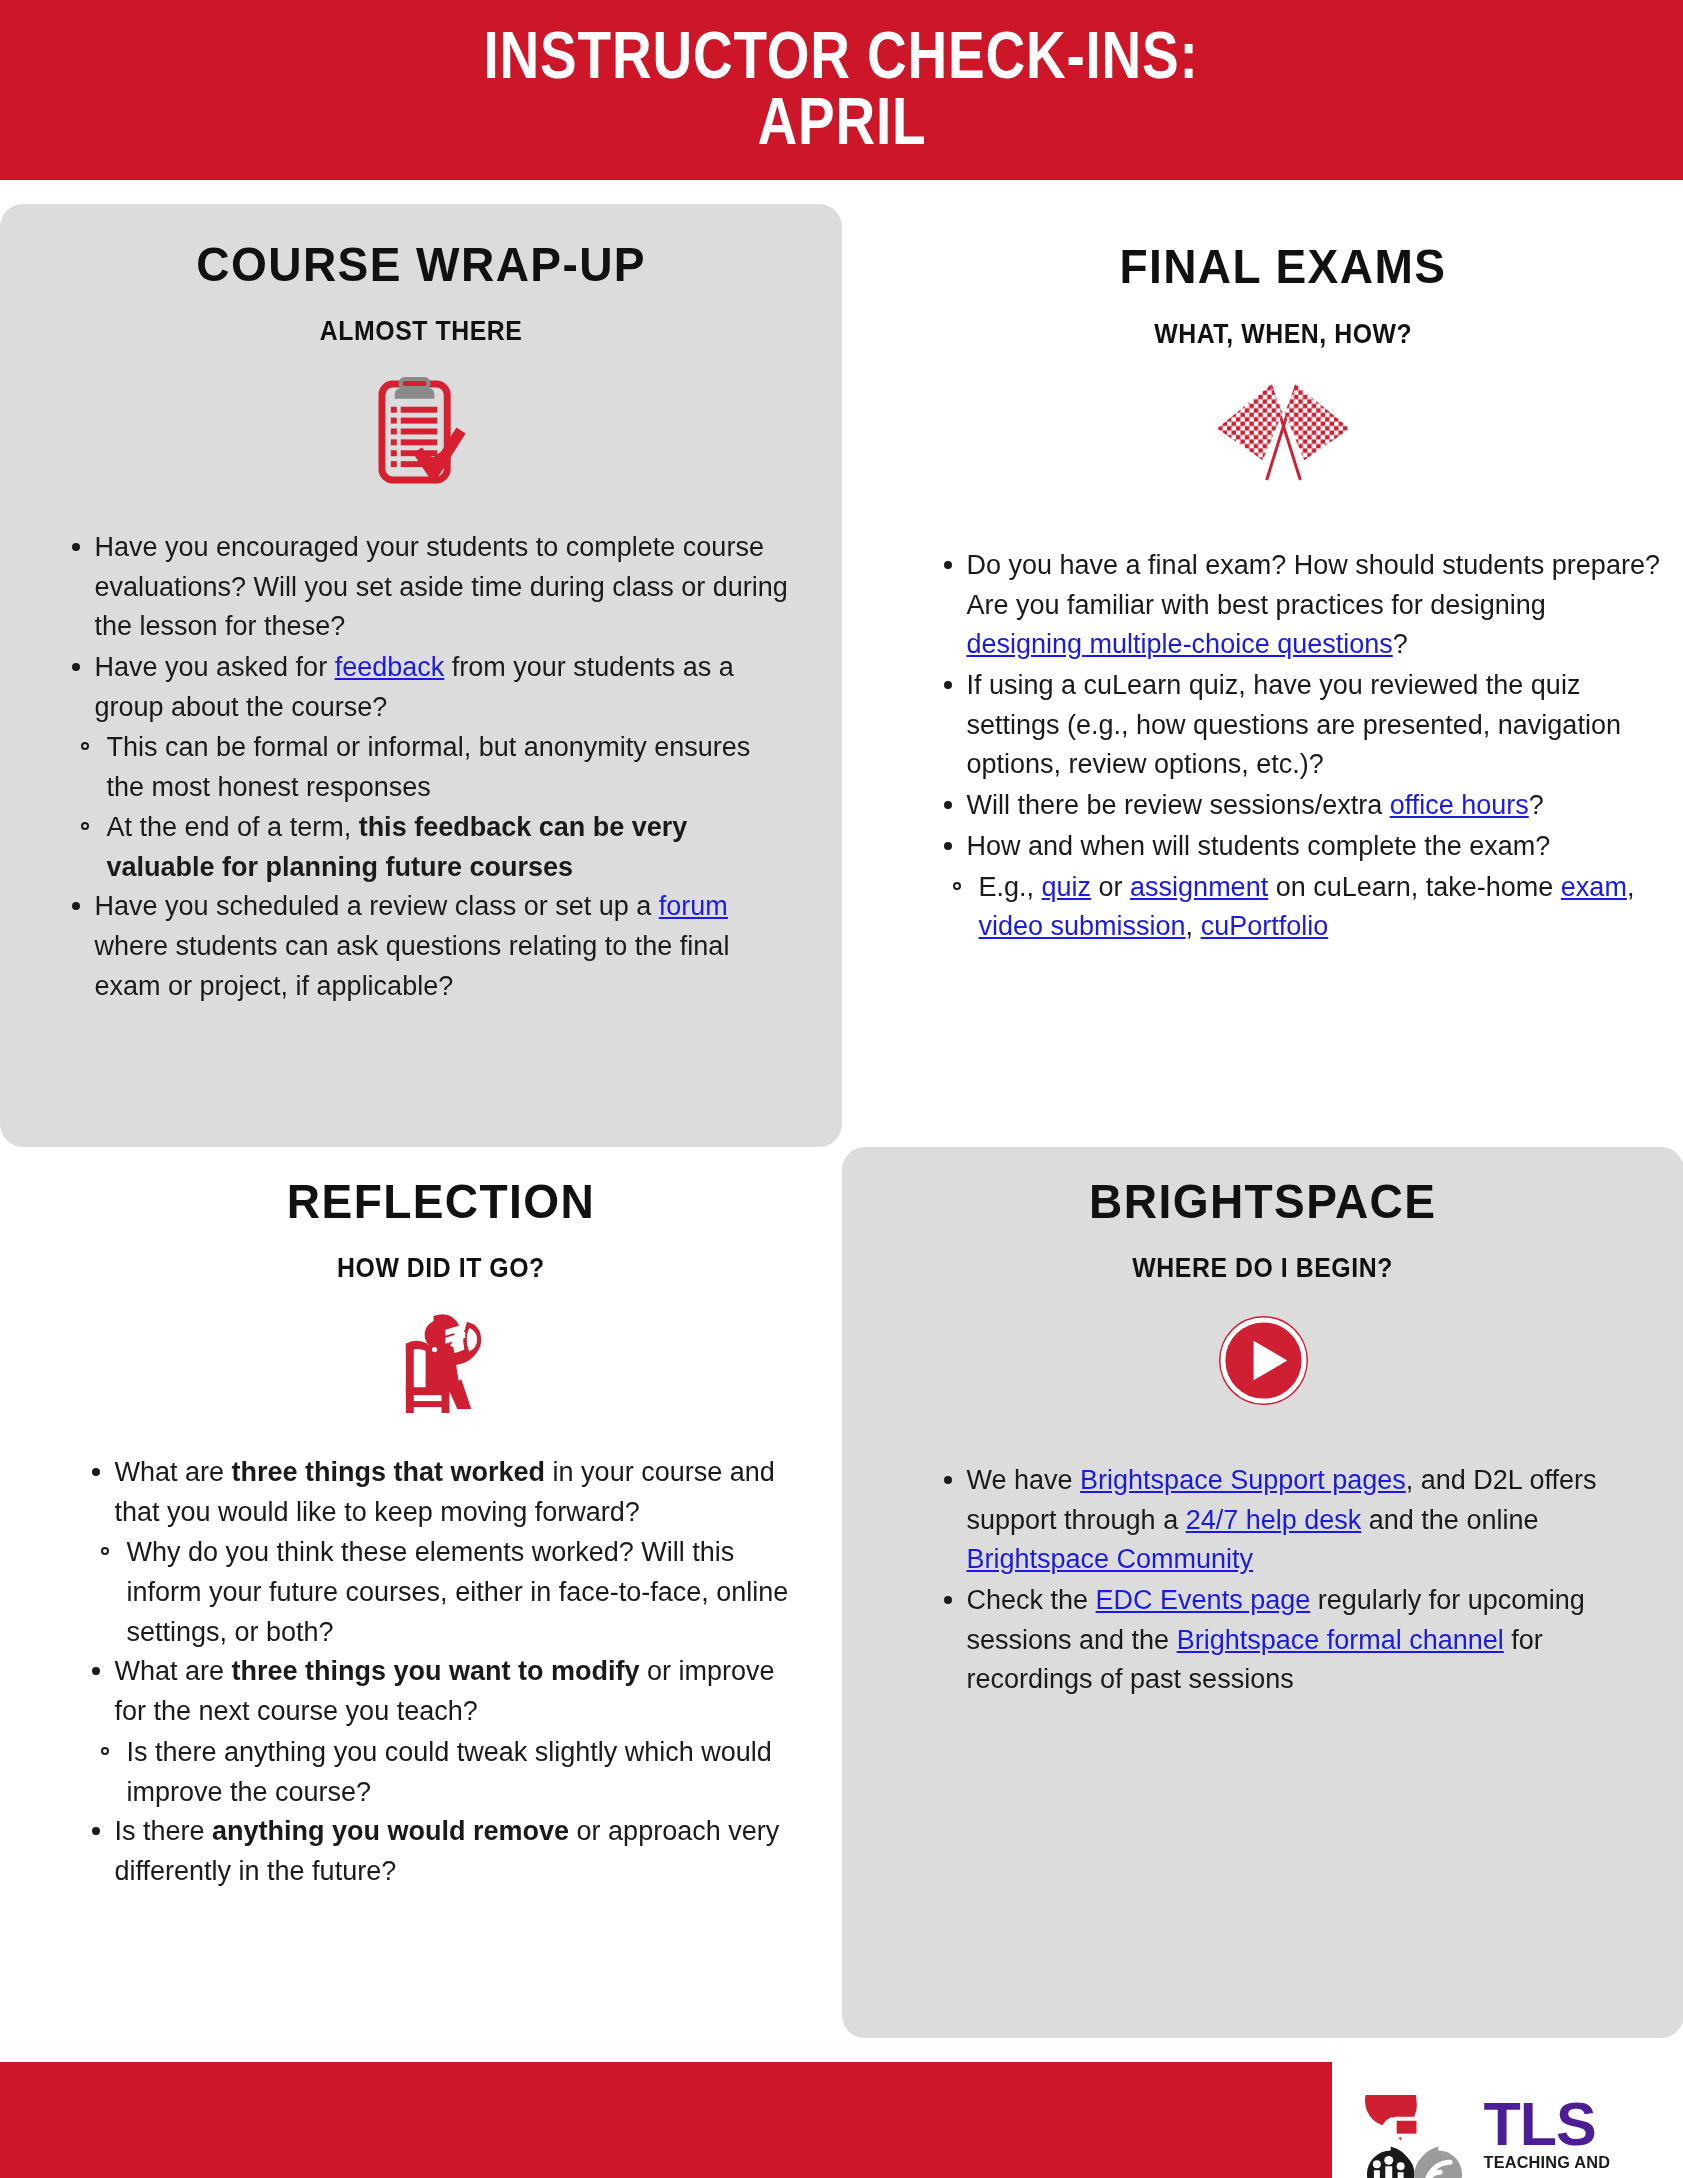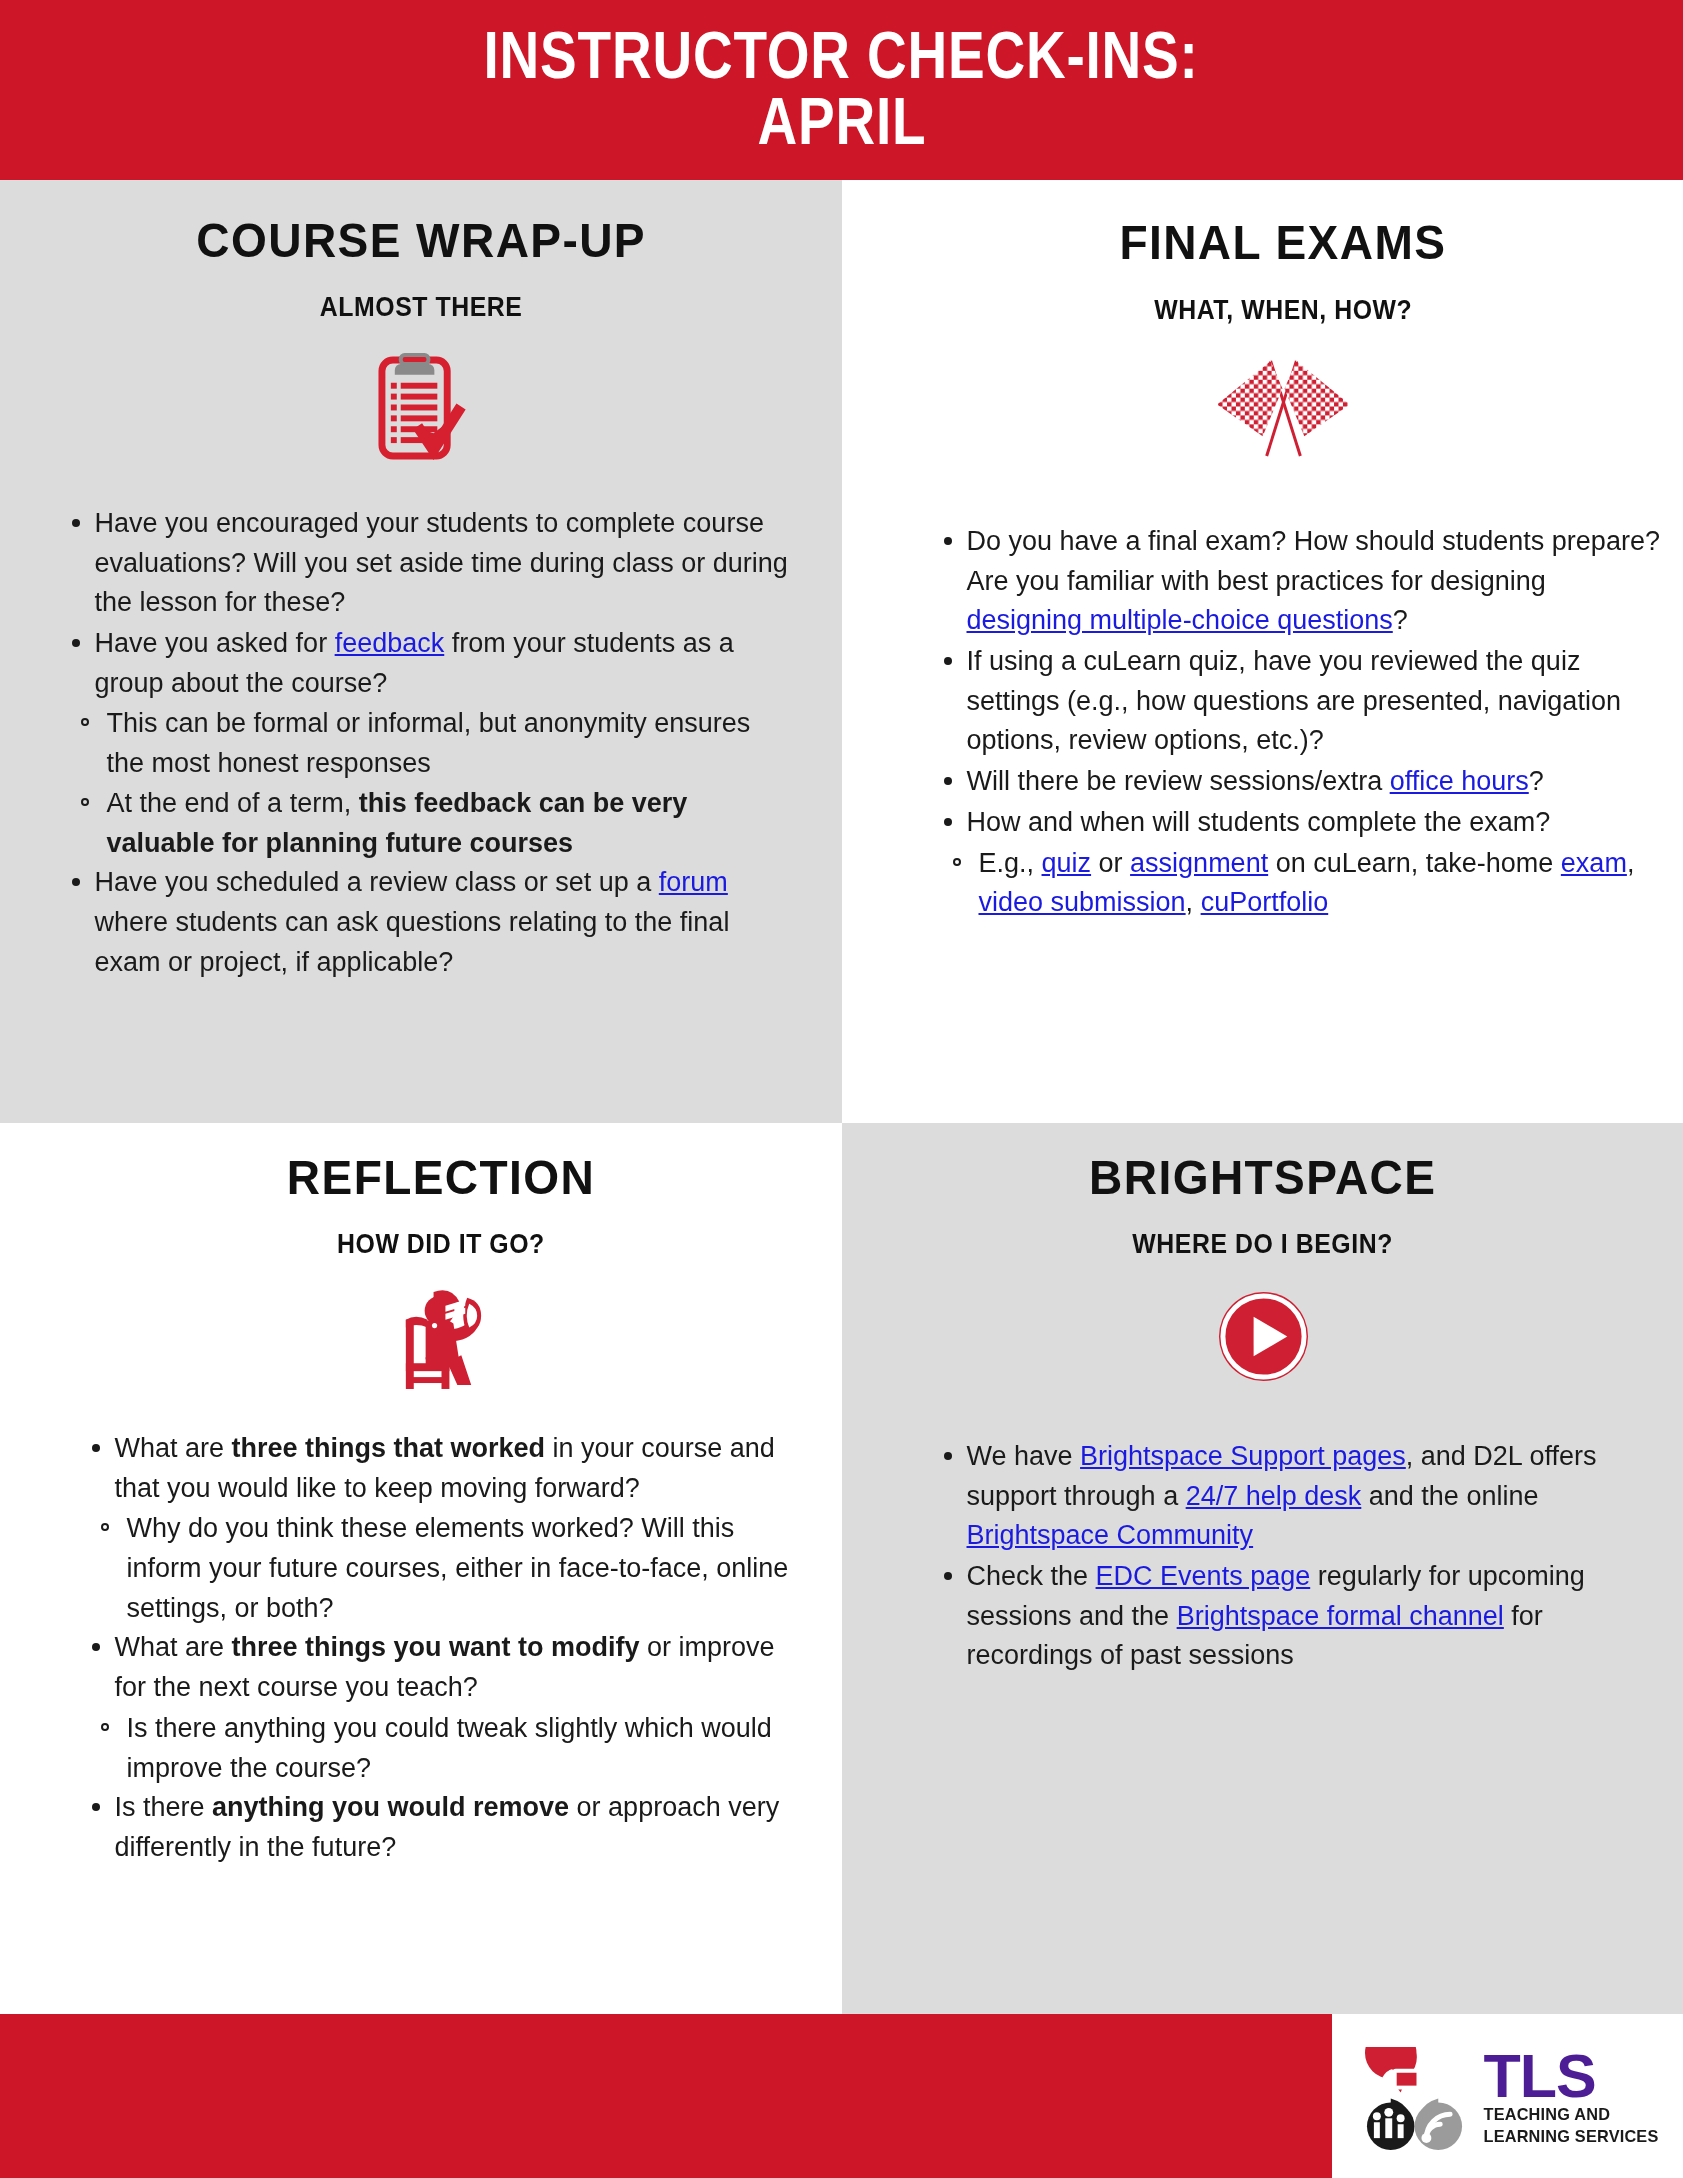--- a/index.html
+++ b/index.html
@@ -7,20 +7,21 @@
     width:1683px;height:2178px;
     background:#ffffff;
     font-family:"Liberation Sans", sans-serif;
     overflow:hidden;
   }
   .poster{
     position:relative;
     width:1683px;height:2178px;
     display:flex;flex-direction:column;
     background:#ffffff;
+    gap:24px;
   }
 
   
   .header{
     flex:0 0 176px;
     background:#cd1628;
     display:flex;flex-direction:column;
     align-items:center;justify-content:center;
     padding-bottom:4px;
   }
@@ -43,21 +44,21 @@
     display:grid;
     grid-template-columns:842px 842px;
     grid-template-rows:943px 891px;
   }
   .panel{
     position:relative;
     display:flex;flex-direction:column;
     align-items:center;
     overflow:hidden;
   }
-  .bg-gray{background:#dcdcdc;}
+  .bg-gray{background:#dcdcdc;border-radius:23px;}
   .bg-white{background:#ffffff;padding-left:40px;}
 
   .panel-title{
     font-family:"Liberation Sans", sans-serif;
     font-weight:bold;
     font-size:49px;
     color:#111111;
     letter-spacing:1.5px;
     text-align:center;
     transform:scaleX(0.94);

